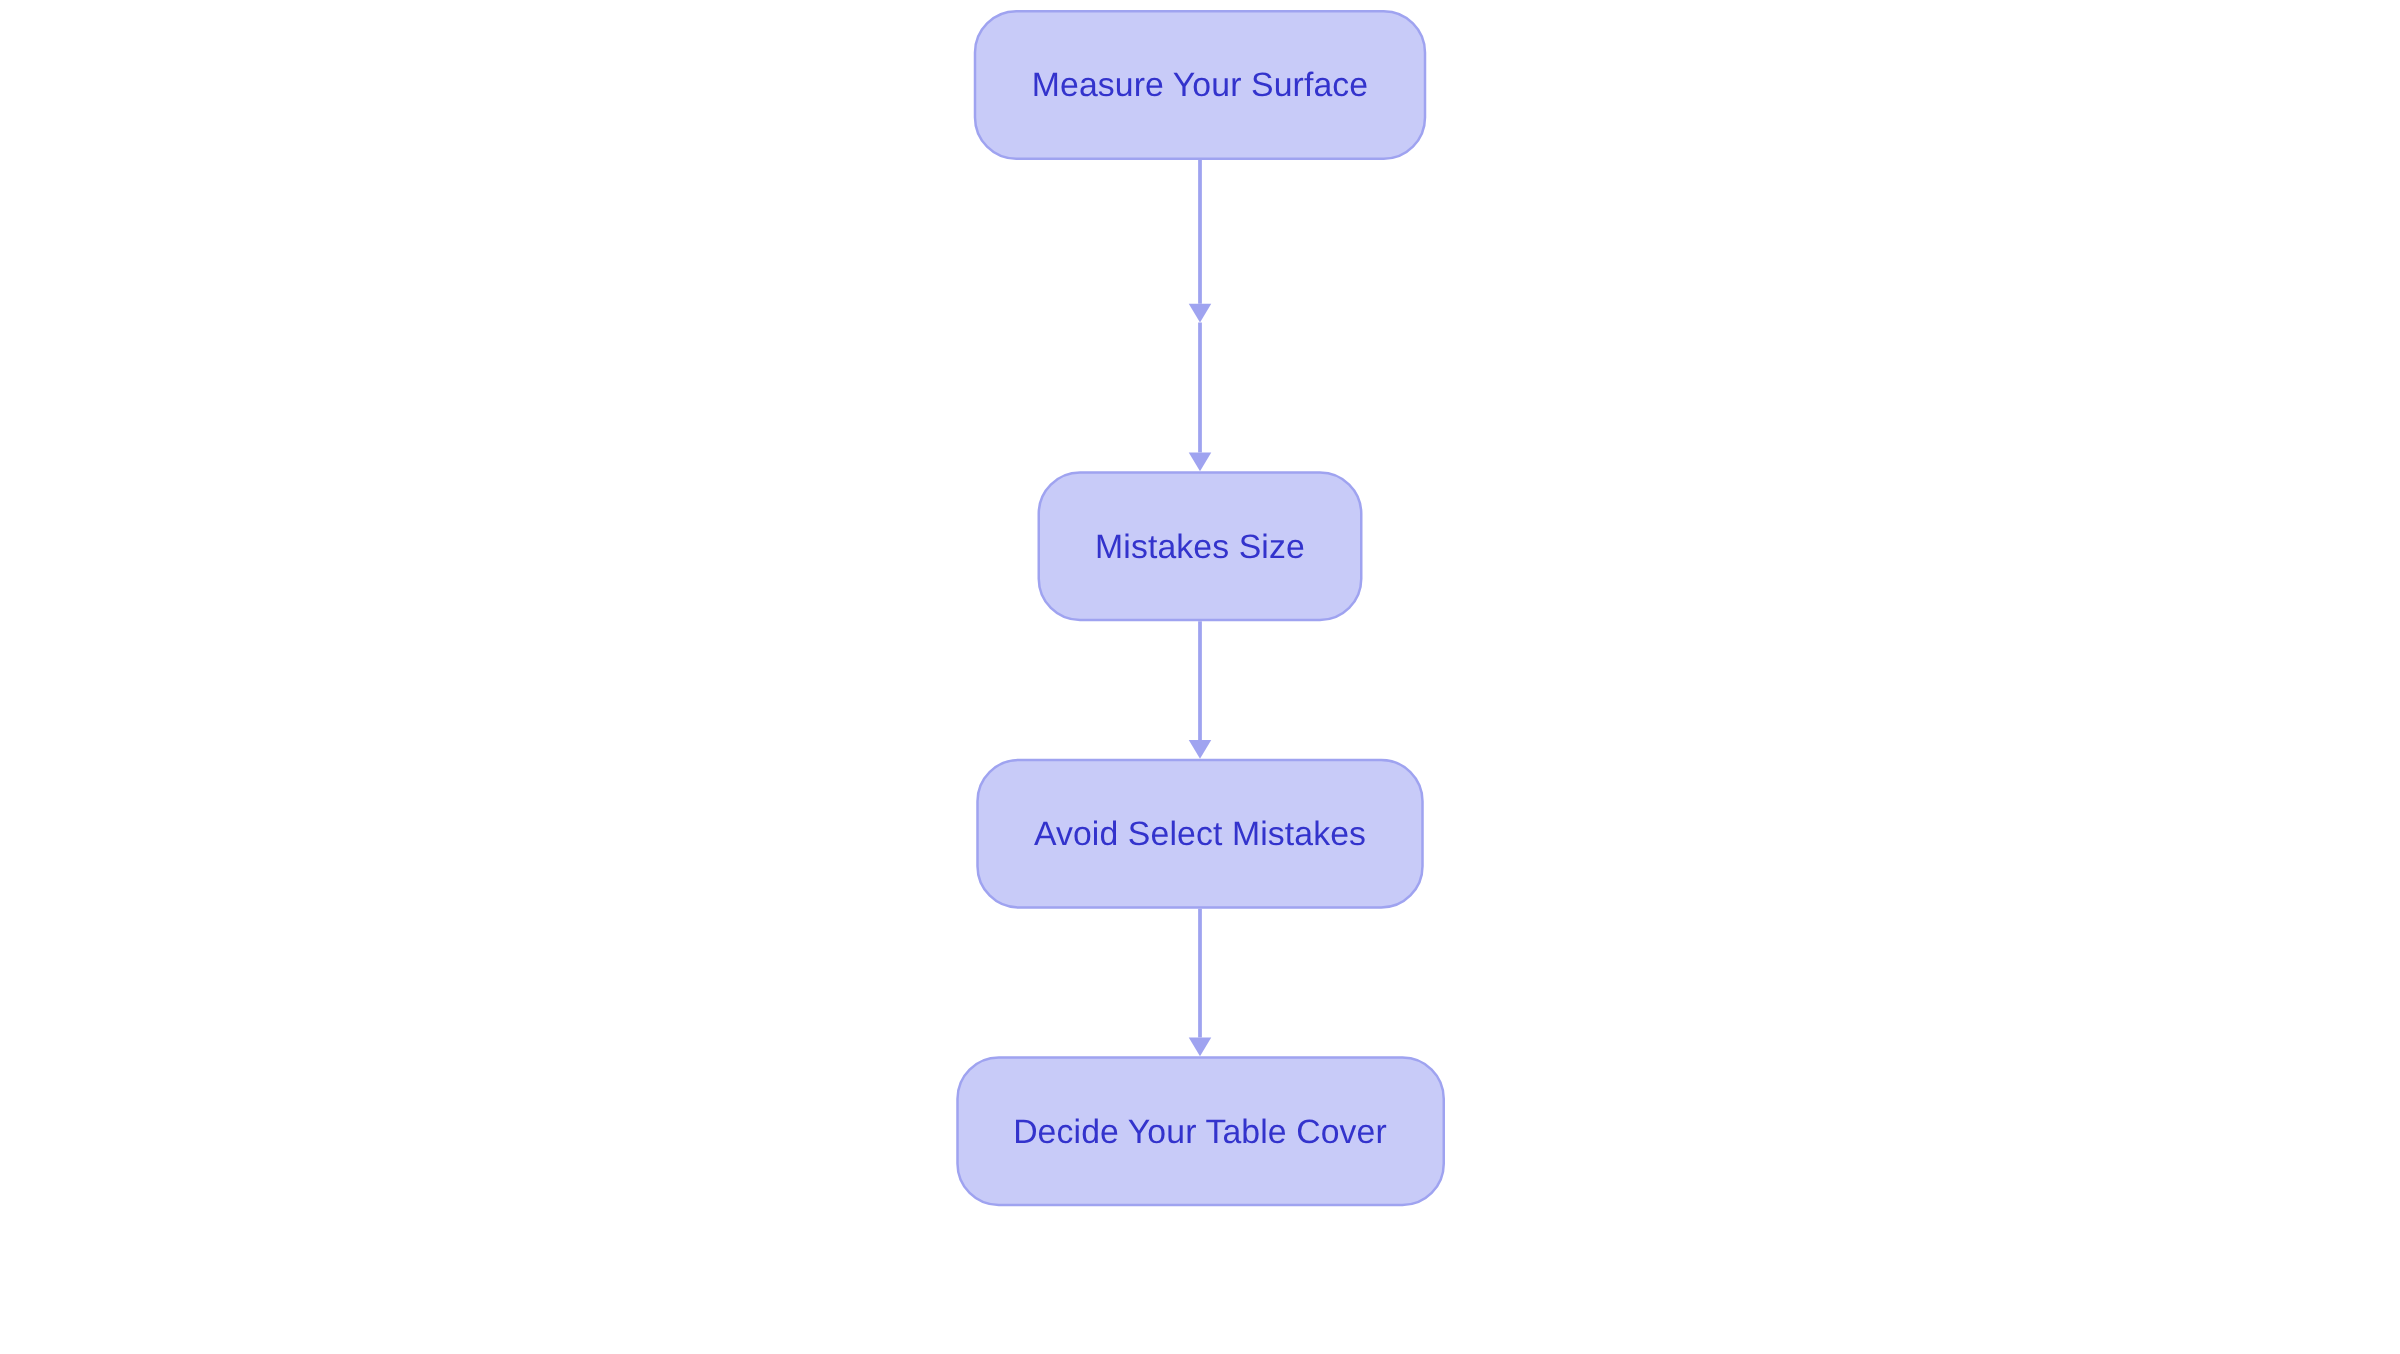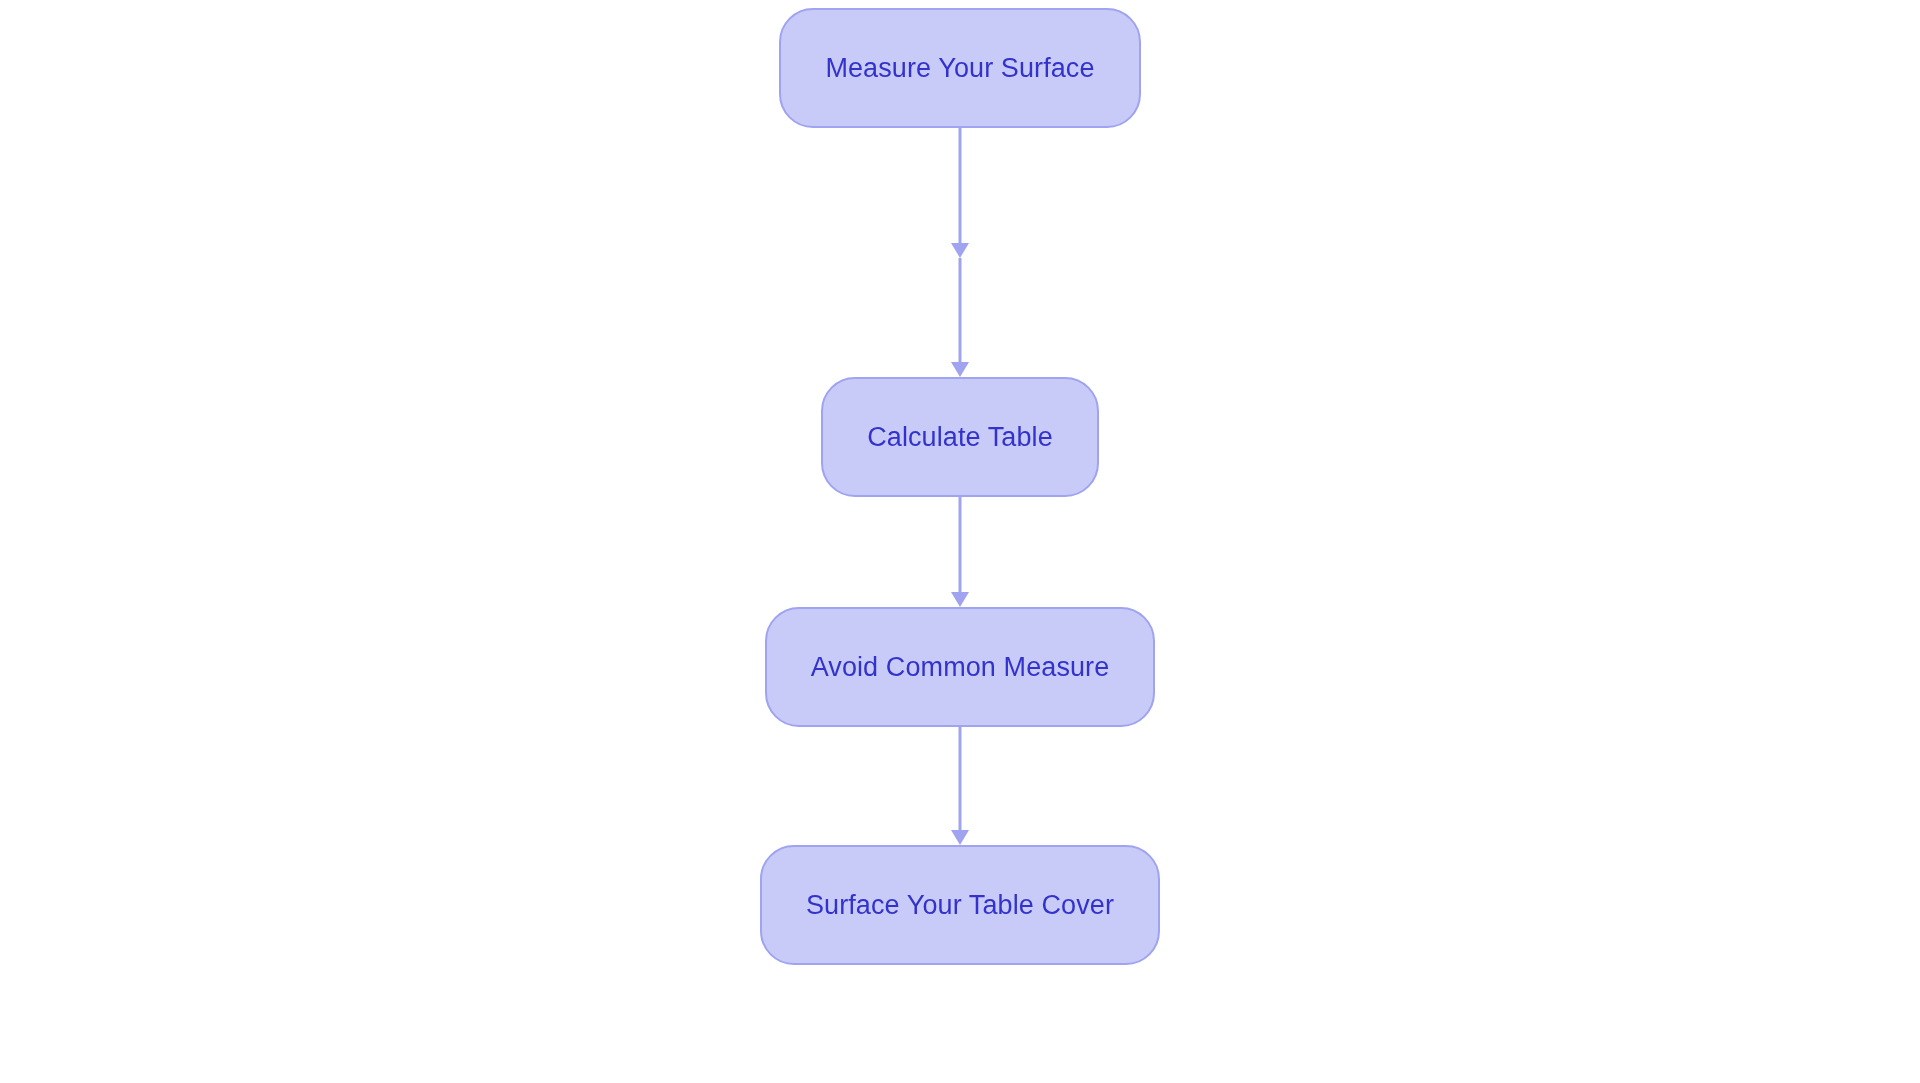--- a/index.html
+++ b/index.html
@@ -111,35 +111,35 @@
       <div class="connector-head"></div>
     </div>
 
 
     <div class="connector gap-2">
       <div class="connector-line"></div>
       <div class="connector-head"></div>
     </div>
 
     <div class="node">
-      <span class="node-label">Calculate Table</span>
+      <span class="node-label">Mistakes Size</span>
     </div>
 
     <div class="connector gap-3">
       <div class="connector-line"></div>
       <div class="connector-head"></div>
     </div>
 
     <div class="node">
-      <span class="node-label">Avoid Common Measure</span>
+      <span class="node-label">Avoid Select Mistakes</span>
     </div>
 
     <div class="connector gap-4">
       <div class="connector-line"></div>
       <div class="connector-head"></div>
     </div>
 
     <div class="node">
-      <span class="node-label">Surface Your Table Cover</span>
+      <span class="node-label">Decide Your Table Cover</span>
     </div>
 
   </div>
 </div>
 
 </body></html>

